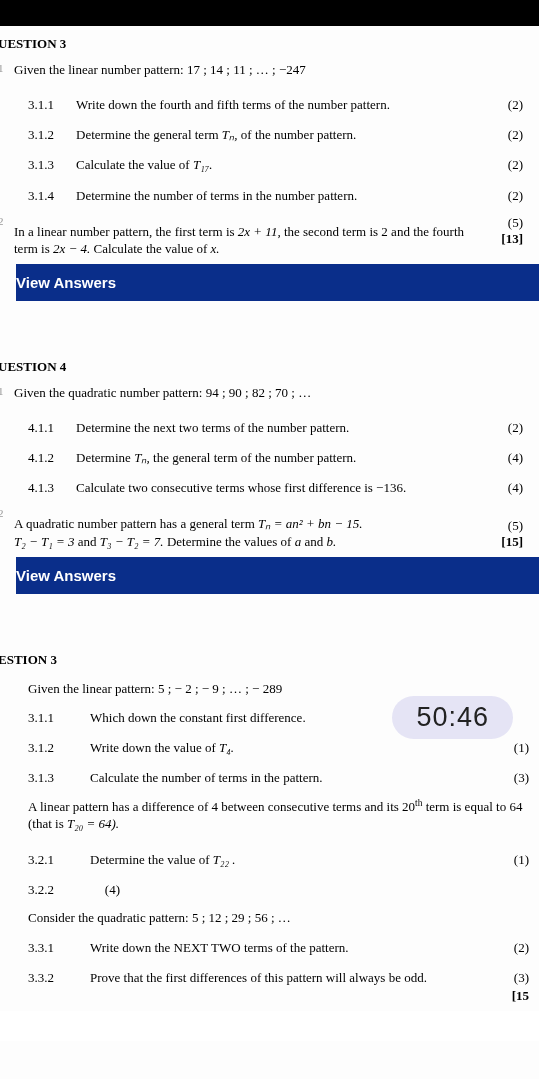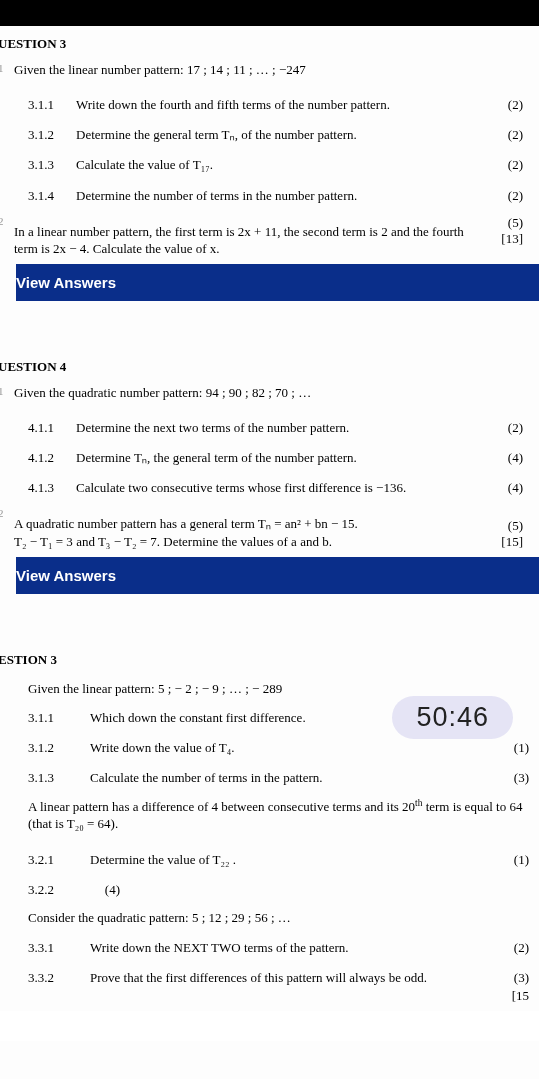--- a/index.html
+++ b/index.html
@@ -67,21 +67,21 @@
     padding-right: 10px;
     line-height: 1.35;
     margin-top: 8px;
   }
   .stack-marks {
     width: 40px;
     text-align: right;
     line-height: 1.25;
   }
   .total {
-    font-weight: normal;
+    font-weight: bold;
   }
   .answers-btn {
     background: #0a2e8a;
     color: #fff;
     font-family: Arial, sans-serif;
     font-size: 15px;
     font-weight: bold;
     padding: 10px 0;
     margin: 4px 0 20px 16px;
     width: 100%;
@@ -96,21 +96,21 @@
     border-radius: 24px;
     font-family: Arial, sans-serif;
     font-size: 27px;
     font-weight: 400;
     color: #222;
     padding: 6px 24px;
     letter-spacing: 1px;
   }
   .rel { position: relative; }
   sup { font-size: 0.72em; line-height: 0; }
-  .ital { }
+  .ital { font-style: italic; }
   .crop-left { margin-left: -2px; }
   .p3-sub-item {
     display: flex;
     padding: 6px 6px 6px 30px;
     line-height: 1.4;
   }
   .p3-sub-num { width: 62px; flex-shrink: 0; }
   .p3-sub-text { flex: 1; padding-right: 8px; }
   .p3-sub-marks { width: 30px; text-align: right; flex-shrink: 0; }
   .p3-lead { padding: 4px 6px 6px 30px; line-height: 1.35; }

